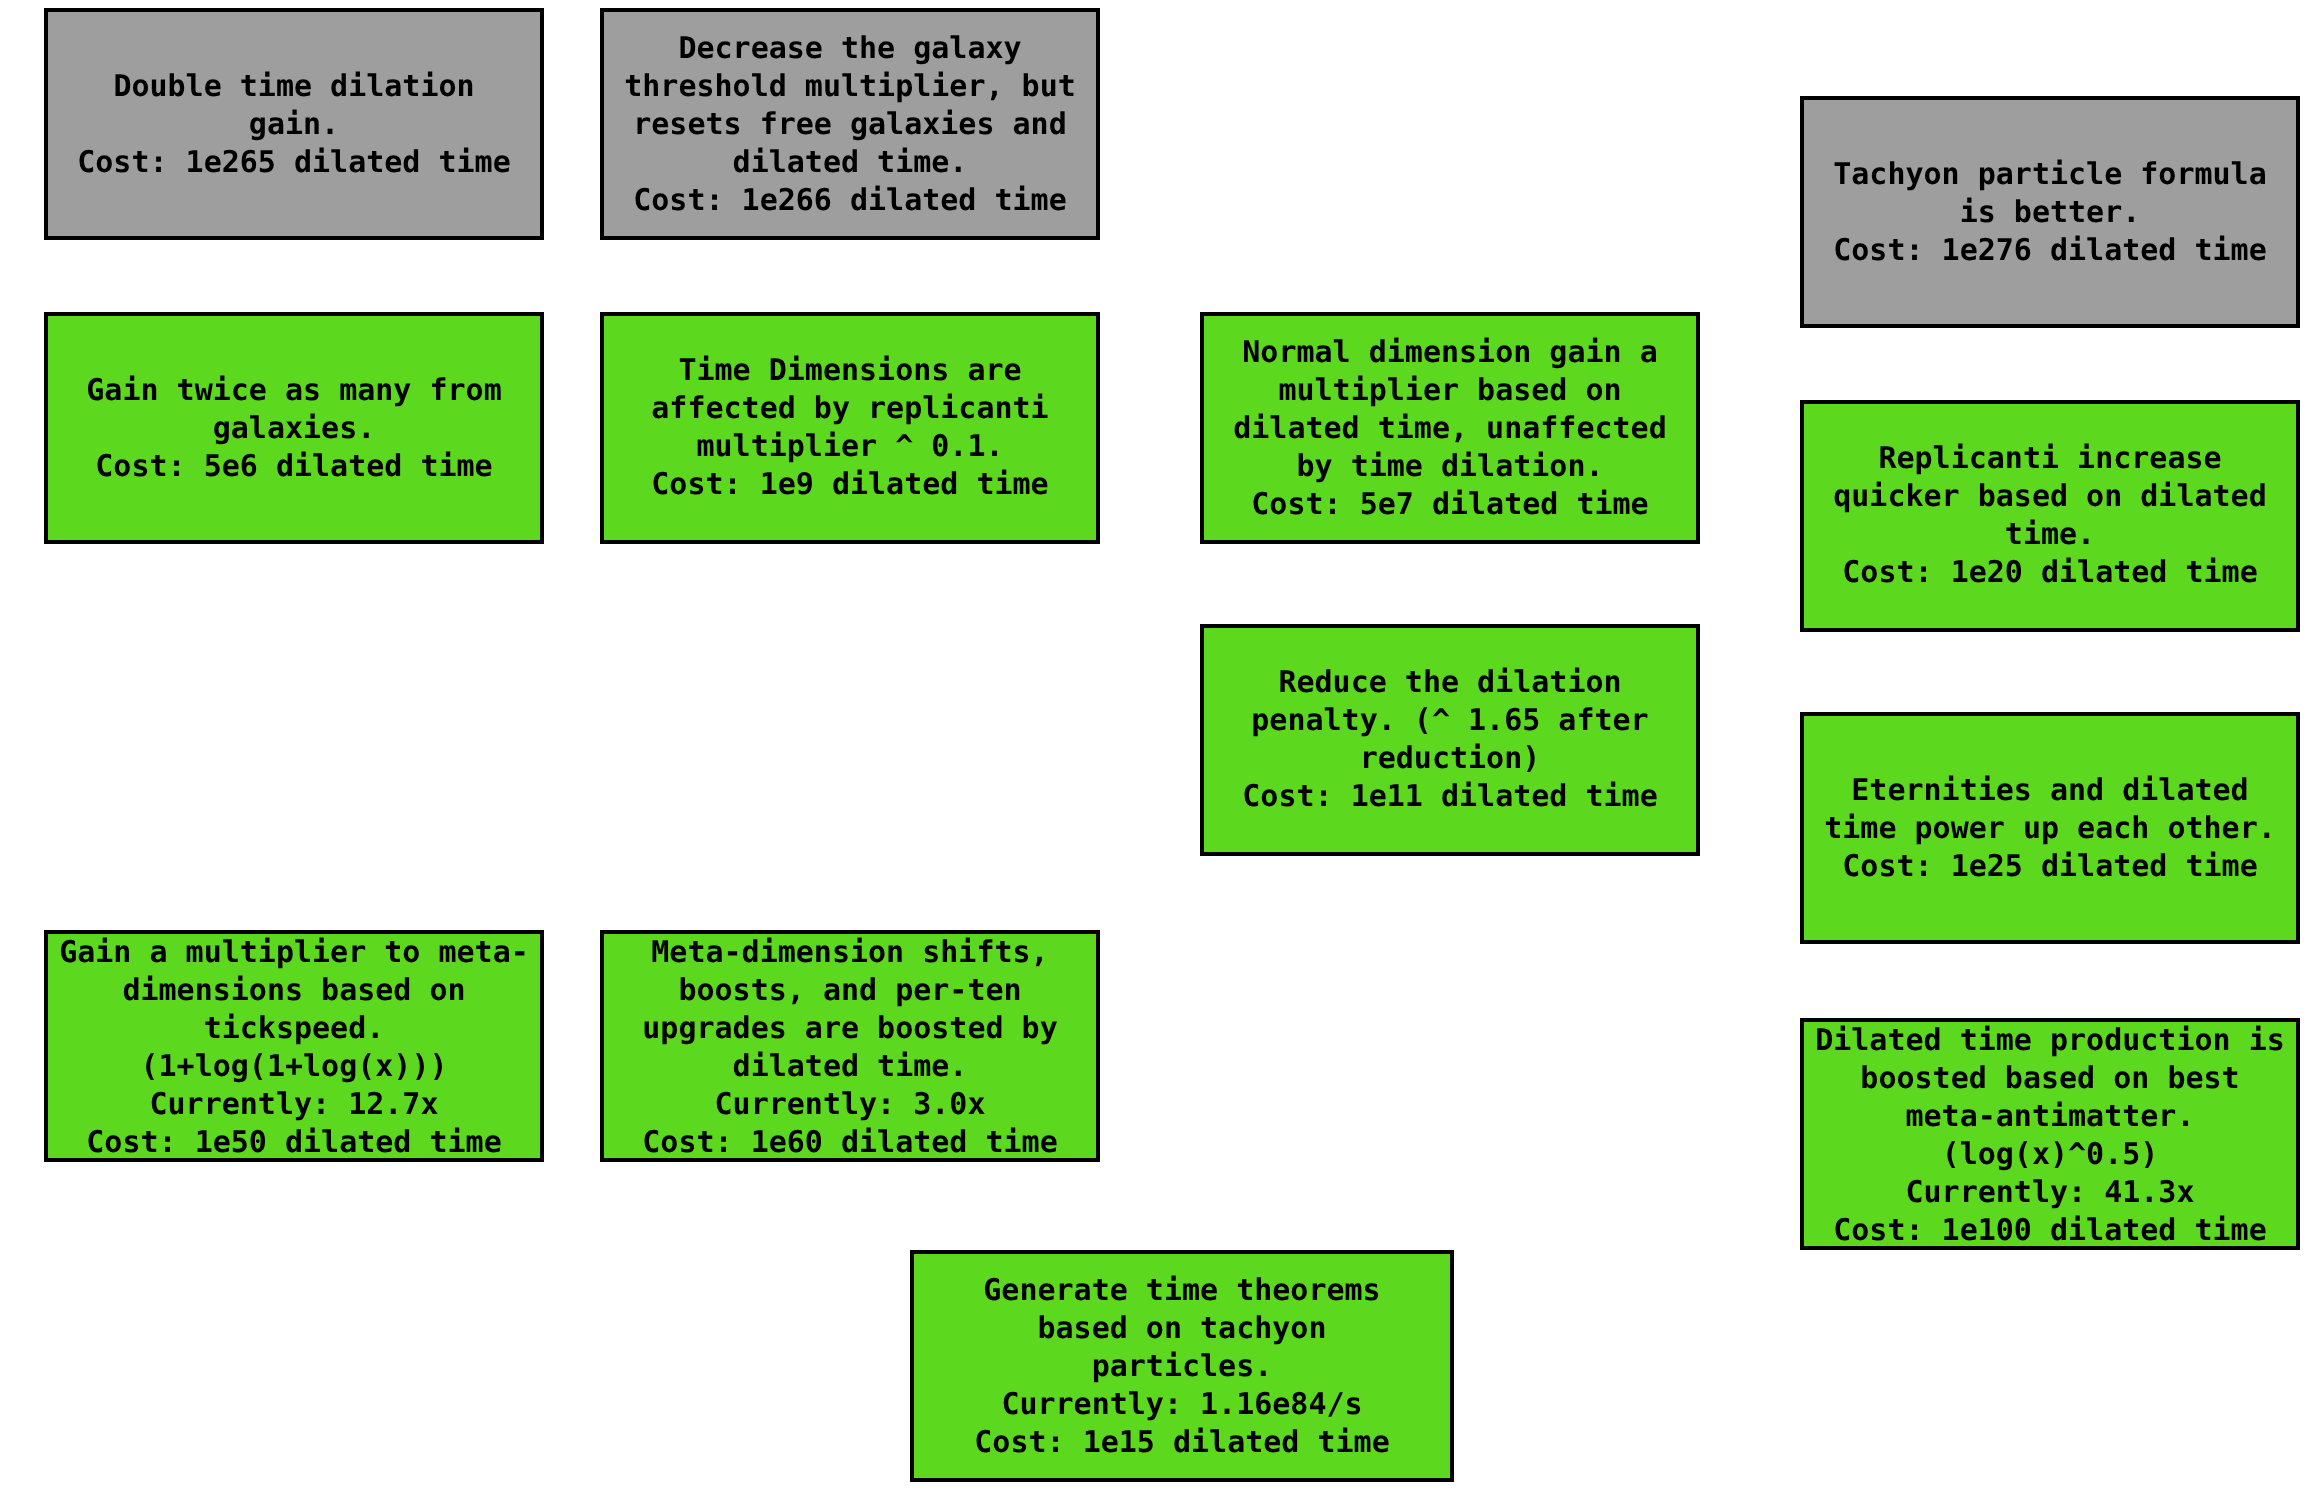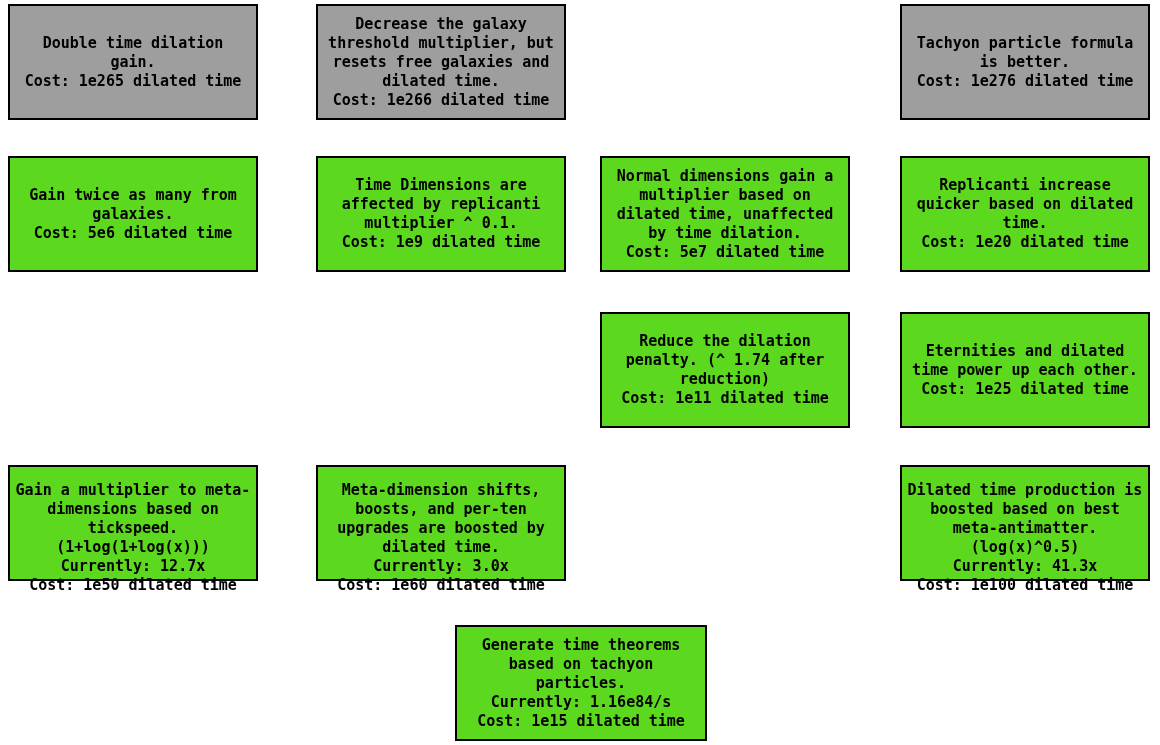--- a/index.html
+++ b/index.html
@@ -31,31 +31,31 @@
     flex-direction: column;
     justify-content: center;
     align-items: center;
     overflow: visible;
     padding: 0 2px;
     cursor: pointer;
   }
   .locked    { background: var(--locked-bg); }
   .available { background: var(--available-bg); }
   
-  .tall { justify-content: flex-start; padding-top: 14px; }
+  .tall { justify-content: flex-start; padding-top: 0; }
 
   .r1 { top: 4px; }
   .r2 { top: 156px; }
   .r3 { top: 312px; }
   .r4 { top: 465px; }
-  .c1 { left: 8px; }
-  .c2 { left: 300px; margin-left: 16px; }
+  .c1 { left: 22px; }
+  .c2 { left: 300px; }
   .c3 { left: 600px; }
-  .c4 { left: 900px; }
-  .tt-row { top: 625px; left: 455px; width: 252px; }
+  .c4 { left: 900px; margin-top: 44px; }
+  .tt-row { top: 625px; left: 455px; width: 272px; }
 </style>
 </head>
 <body>
 
 <div class="stage">
 
   <div class="upg locked r1 c1">Double time dilation
 gain.
 Cost: 1e265 dilated time</div>
   <div class="upg locked r1 c2">Decrease the galaxy
@@ -67,32 +67,32 @@
 is better.
 Cost: 1e276 dilated time</div>
 
   <div class="upg available r2 c1">Gain twice as many from
 galaxies.
 Cost: 5e6 dilated time</div>
   <div class="upg available r2 c2">Time Dimensions are
 affected by replicanti
 multiplier ^ 0.1.
 Cost: 1e9 dilated time</div>
-  <div class="upg available r2 c3">Normal dimensions gain a
+  <div class="upg available r2 c3">Normal dimension gain a
 multiplier based on
 dilated time, unaffected
 by time dilation.
 Cost: 5e7 dilated time</div>
   <div class="upg available r2 c4">Replicanti increase
 quicker based on dilated
 time.
 Cost: 1e20 dilated time</div>
 
   <div class="upg available r3 c3">Reduce the dilation
-penalty. (^ 1.74 after
+penalty. (^ 1.65 after
 reduction)
 Cost: 1e11 dilated time</div>
   <div class="upg available r3 c4">Eternities and dilated
 time power up each other.
 Cost: 1e25 dilated time</div>
 
   <div class="upg available tall r4 c1">Gain a multiplier to meta-
 dimensions based on
 tickspeed.
 (1+log(1+log(x)))

